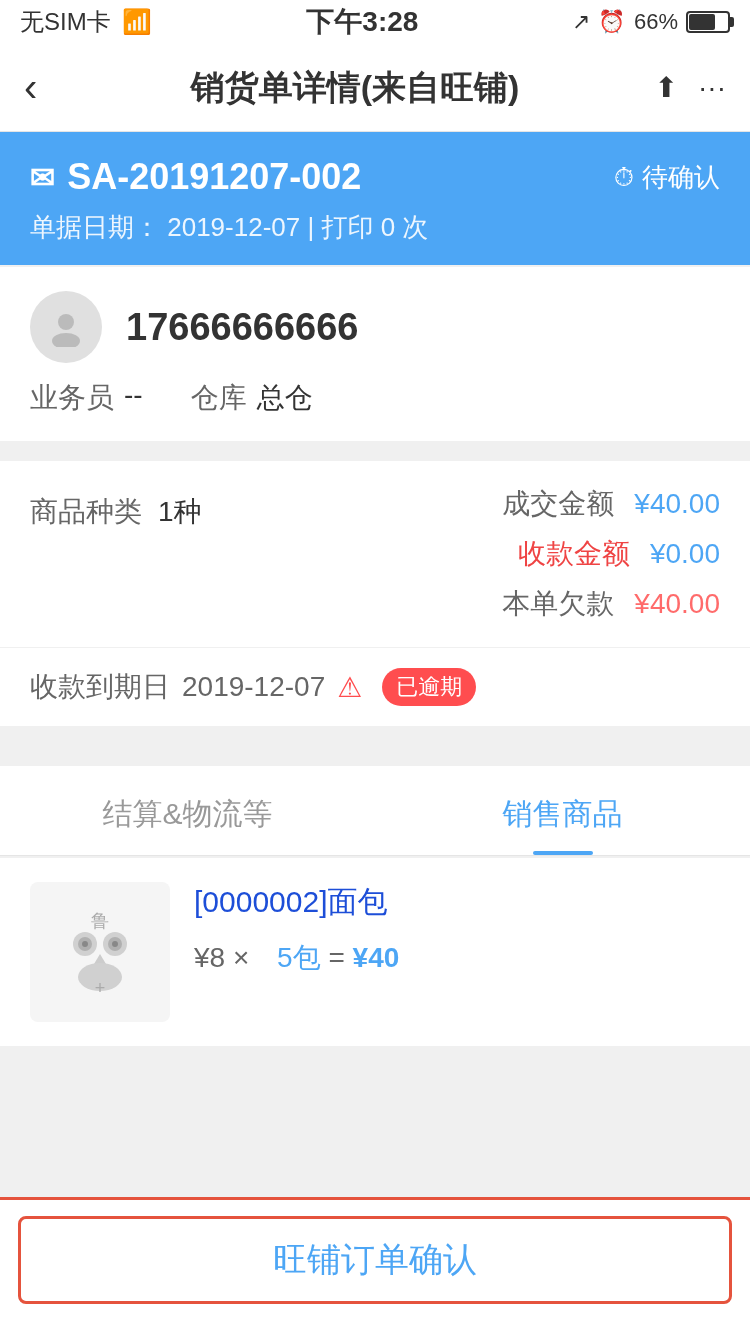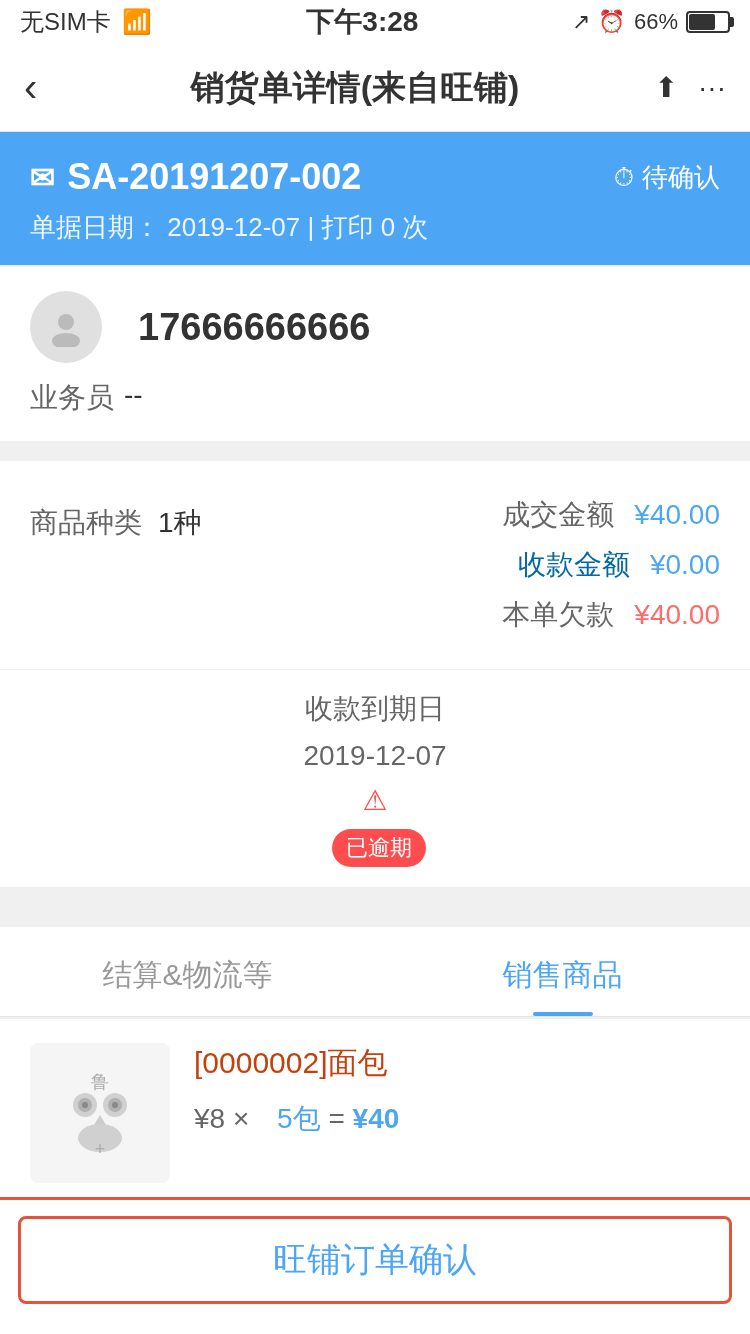--- a/index.html
+++ b/index.html
@@ -108,21 +108,21 @@
 
     
     .customer-card {
       background: #fff;
       padding: 24px 30px;
       margin-top: 2px;
     }
     .customer-top {
       display: flex;
       align-items: center;
-      gap: 36px;
+      gap: 24px;
       margin-bottom: 16px;
     }
     .customer-avatar {
       width: 72px; height: 72px;
       background: #e0e0e0;
       border-radius: 50%;
       display: flex; align-items: center; justify-content: center;
       font-size: 36px; color: #999;
       flex-shrink: 0;
     }
@@ -149,34 +149,33 @@
 
     
     .divider {
       height: 20px;
       background: #f0f0f0;
     }
 
     
     .summary-card {
       background: #fff;
-      padding: 35px 30px;
+      padding: 24px 30px;
     }
 
     
     .due-card {
       background: #fff;
       padding: 20px 30px;
       display: flex;
       align-items: center;
       gap: 12px;
       font-size: 28px;
       color: #666;
       border-top: 1px solid #f0f0f0;
-      flex-direction: column;
     }
     .overdue-badge {
       background: #ff4d4f;
       color: #fff;
       font-size: 22px;
       padding: 4px 14px;
       border-radius: 20px;
       margin-left: 8px;
     }
 
@@ -225,21 +224,21 @@
       flex-shrink: 0;
       overflow: hidden;
     }
     .product-thumb-inner {
       text-align: center;
       color: #ccc;
     }
     .product-info { flex: 1; }
     .product-name {
       font-size: 30px;
-      color: #c2410c;
+      color: #1d4ed8;
       margin-bottom: 16px;
       font-weight: 500;
     }
     .product-price {
       font-size: 28px;
       color: #666;
     }
     .product-price .qty { color: #4da6f5; margin-left: 20px; }
     .product-price .total { color: #4da6f5; font-weight: bold; }
 
@@ -330,38 +329,42 @@
     </div>
     <div>
       <div class="customer-phone">17666666666</div>
     </div>
   </div>
   <div class="customer-extra">
     <div class="customer-field">
       <span class="field-label">业务员</span>
       <span class="field-value">--</span>
     </div>
+    <div class="customer-field">
+      <span class="field-label">仓库</span>
+      <span class="field-value">总仓</span>
+    </div>
   </div>
 </div>
 
 <div class="divider"></div>
 
 <div class="summary-card">
   <div style="display:flex; justify-content:space-between; align-items:flex-start;">
     <div style="display:flex; align-items:center; gap:16px; padding-top:8px;">
       <span style="color:#666; font-size:28px;">商品种类</span>
       <span style="color:#333; font-size:28px;">1种</span>
     </div>
     <div style="display:flex; flex-direction:column; gap:12px; align-items:flex-end;">
       <div style="display:flex; gap:20px; align-items:center;">
         <span style="color:#666; font-size:28px;">成交金额</span>
         <span style="color:#4da6f5; font-size:28px;">¥40.00</span>
       </div>
       <div style="display:flex; gap:20px; align-items:center;">
-        <span style="color:#0369a1; font-size:28px;">收款金额</span>
+        <span style="color:#ef4444; font-size:28px;">收款金额</span>
         <span style="color:#4da6f5; font-size:28px;">¥0.00</span>
       </div>
       <div style="display:flex; gap:20px; align-items:center;">
         <span style="color:#666; font-size:28px;">本单欠款</span>
         <span style="color:#ff6b6b; font-size:28px;">¥40.00</span>
       </div>
     </div>
   </div>
 </div>
 

